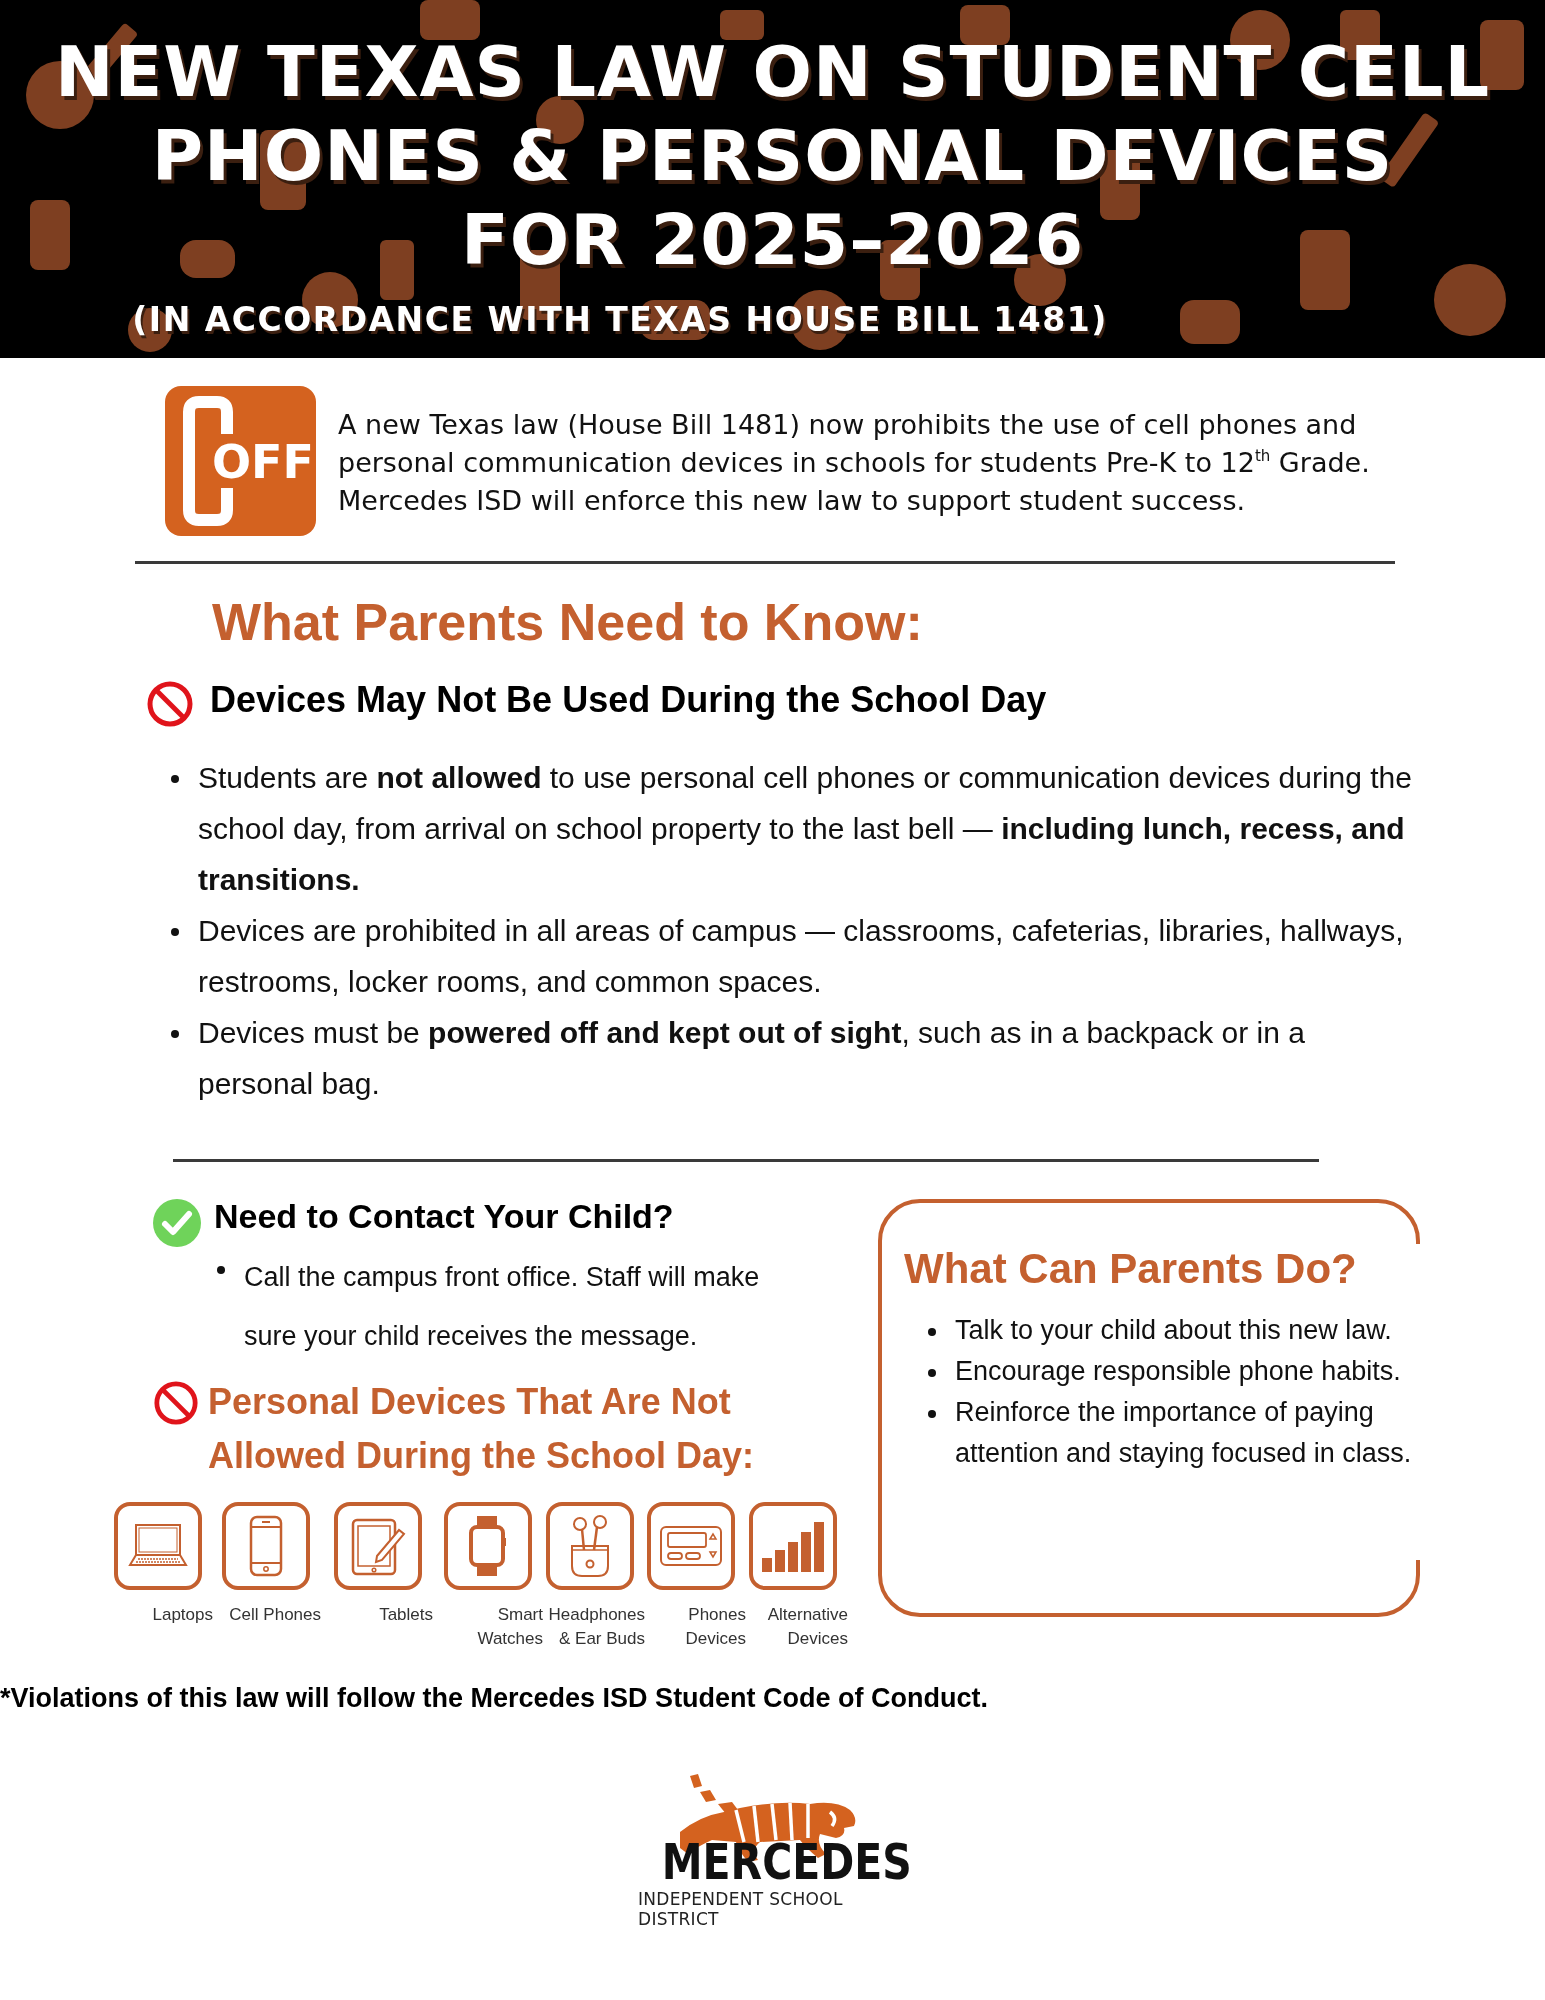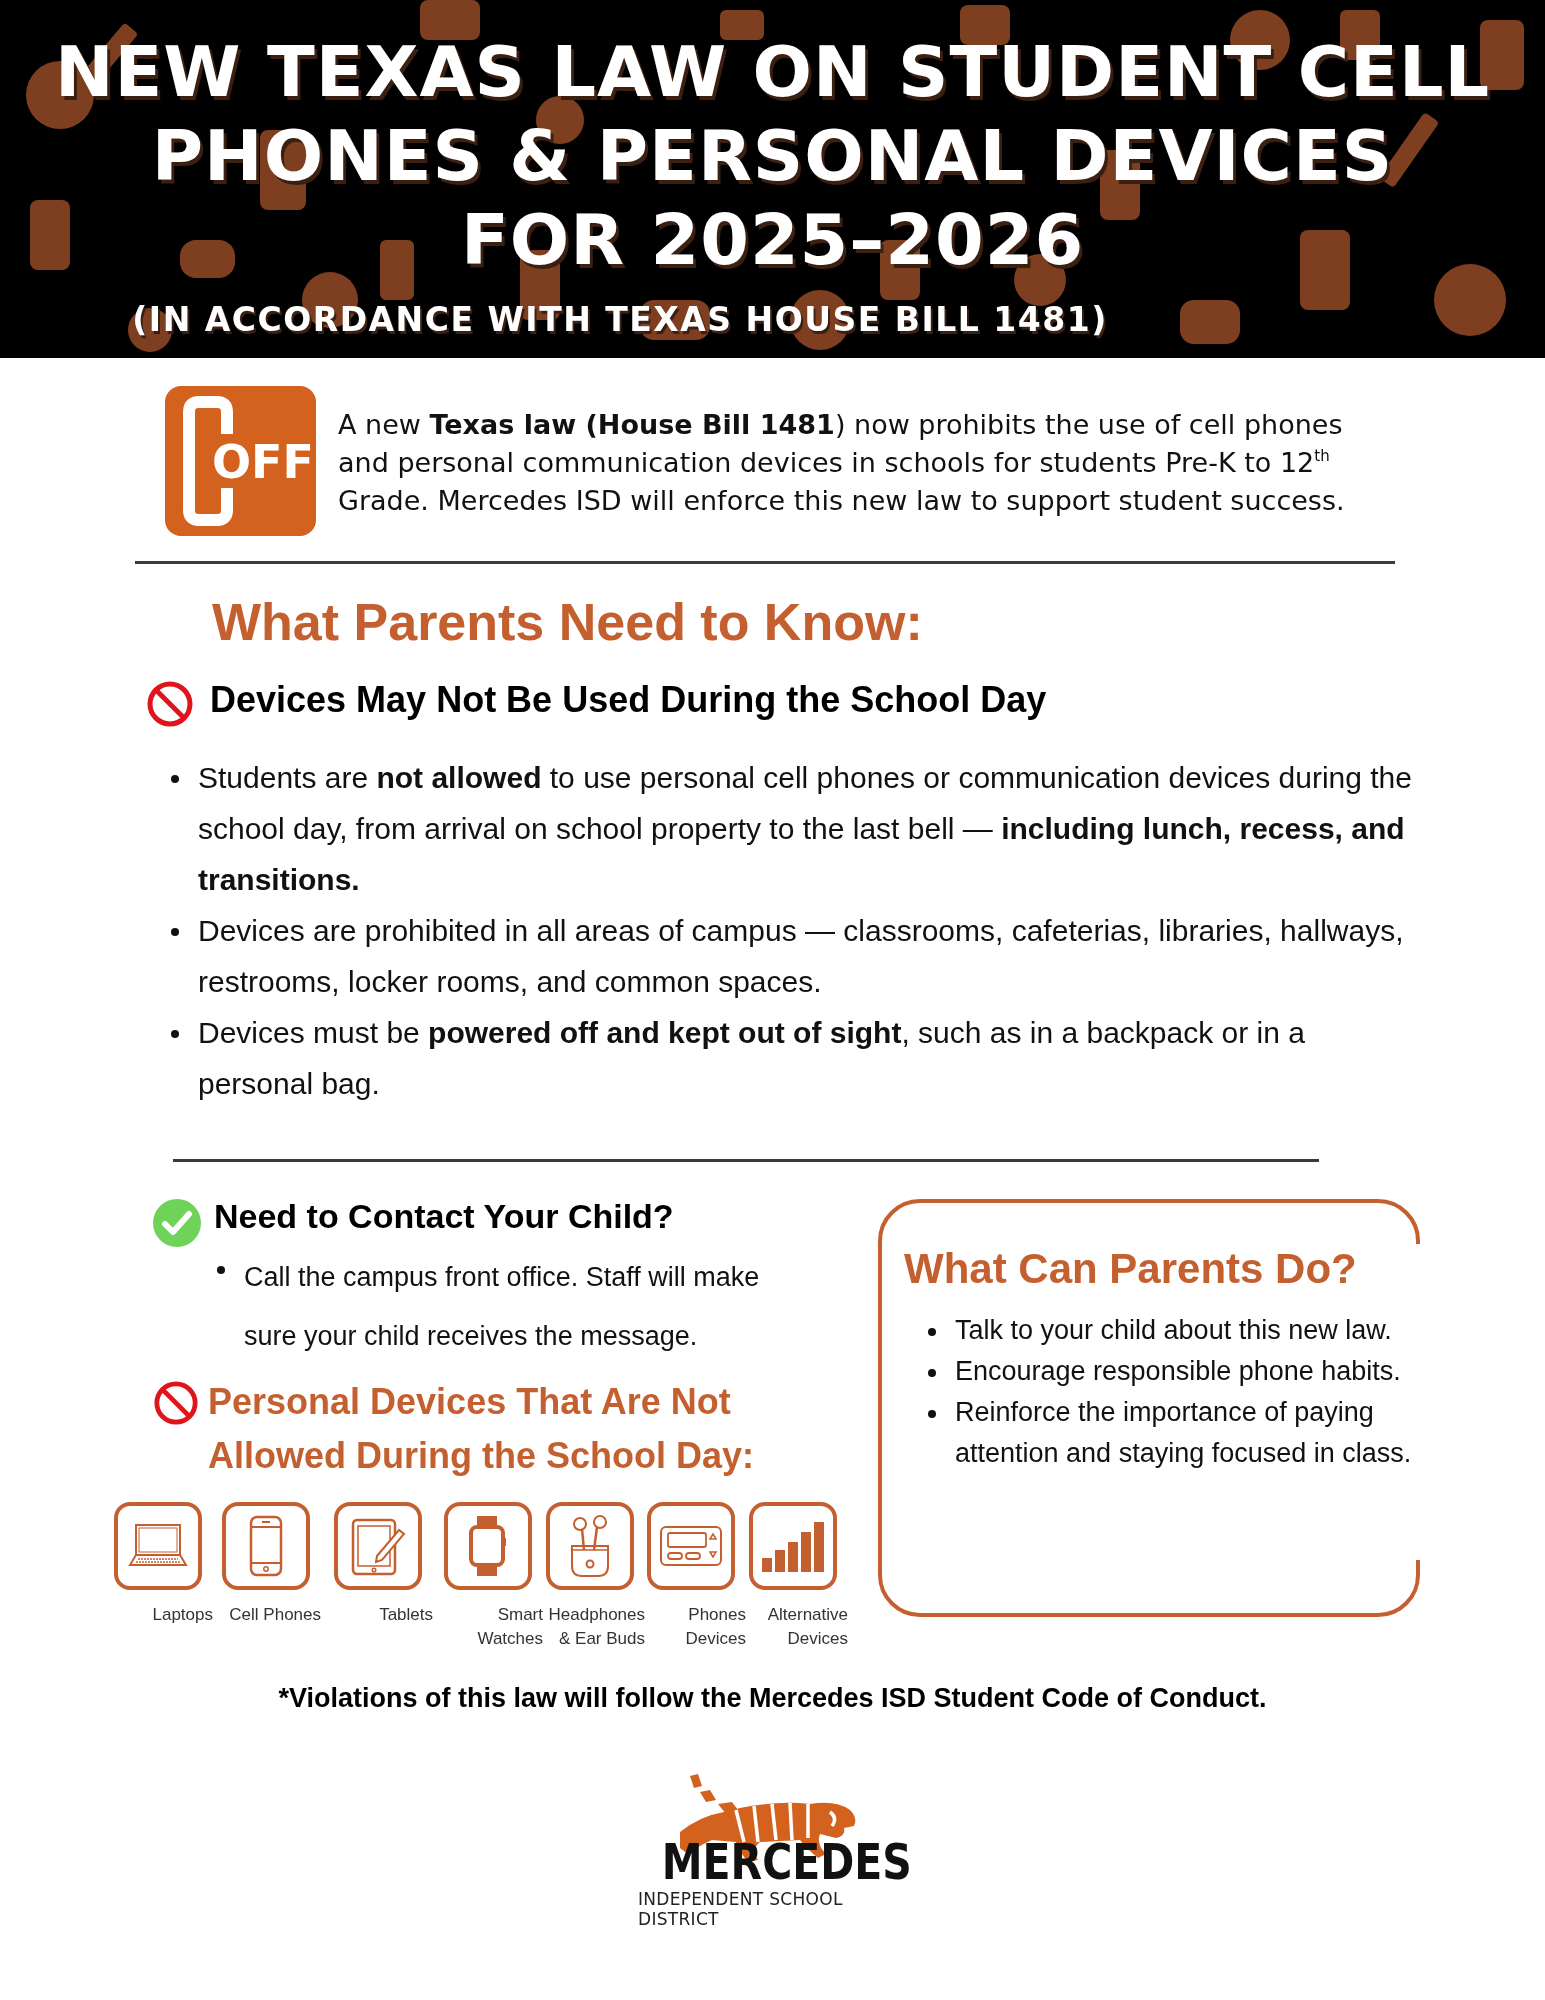--- a/index.html
+++ b/index.html
@@ -23,21 +23,21 @@
     font-family: "DejaVu Sans", sans-serif; font-weight: bold; color: #fff;
     font-size: 33px; letter-spacing: 1.5px; text-shadow: 2px 3px 0 #3b1f10;
   }
 
   
   .off-icon { position: absolute; left: 165px; top: 386px; width: 151px; height: 150px; }
   .intro-text {
     position: absolute; left: 338px; top: 406px; width: 1060px;
     font-family: "DejaVu Sans", sans-serif; font-size: 27px; line-height: 38px; color: #111;
   }
-  .intro-text b { font-weight: bold; }
+  .intro-text b { font-weight: normal; }
   .intro-text sup { font-size: 15px; vertical-align: 11px; line-height: 0; }
 
   .divider { position: absolute; height: 3px; background: #3a3a3a; }
   .divider-1 { left: 135px; top: 561px; width: 1260px; }
   .divider-2 { left: 173px; top: 1159px; width: 1146px; }
 
   
   .section-title {
     position: absolute; left: 212px; top: 592px;
     font-size: 52px; font-weight: bold; color: #c4602f;
@@ -106,21 +106,21 @@
     font-size: 27px; line-height: 41px; color: #111; list-style: none;
   }
   .box-list li { position: relative; }
   .box-list li::before {
     content: ""; position: absolute; left: -27px; top: 18px;
     width: 8px; height: 8px; border-radius: 50%; background: #111;
   }
 
   
   .footnote {
-    position: absolute; left: 0; top: 1683px; width: 1545px; text-align: center;
+    position: absolute; left: 0; top: 1683px; width: 1545px; text-align: left;
     font-size: 27px; font-weight: bold; color: #000;
   }
   .logo { position: absolute; left: 640px; top: 1764px; width: 260px; height: 150px; }
   .logo-name {
     position: absolute; left: 638px; top: 1836px; width: 264px; text-align: center;
     font-size: 50px; line-height: 52px; color: #111; letter-spacing: 0px;
     font-family: "DejaVu Sans", sans-serif; font-weight: bold; transform: scaleX(0.82); transform-origin: center;
   }
   .logo-sub {
     position: absolute; left: 638px; top: 1889px; width: 264px; text-align: left;

